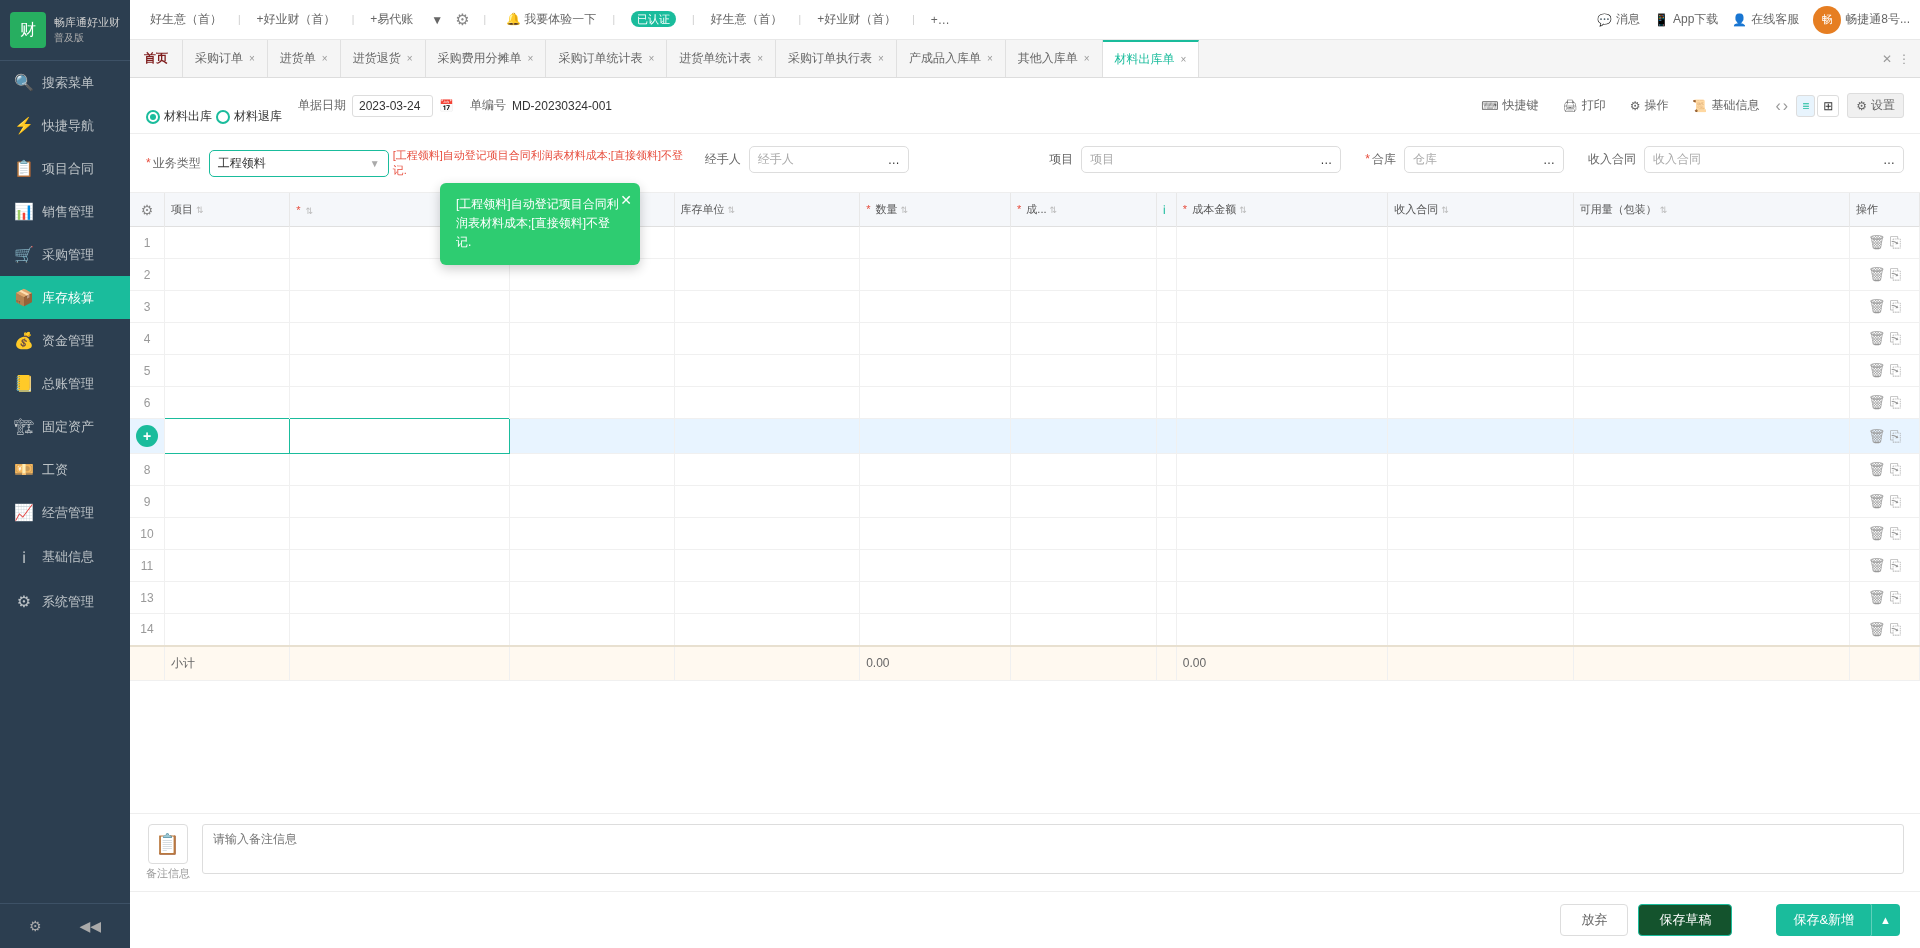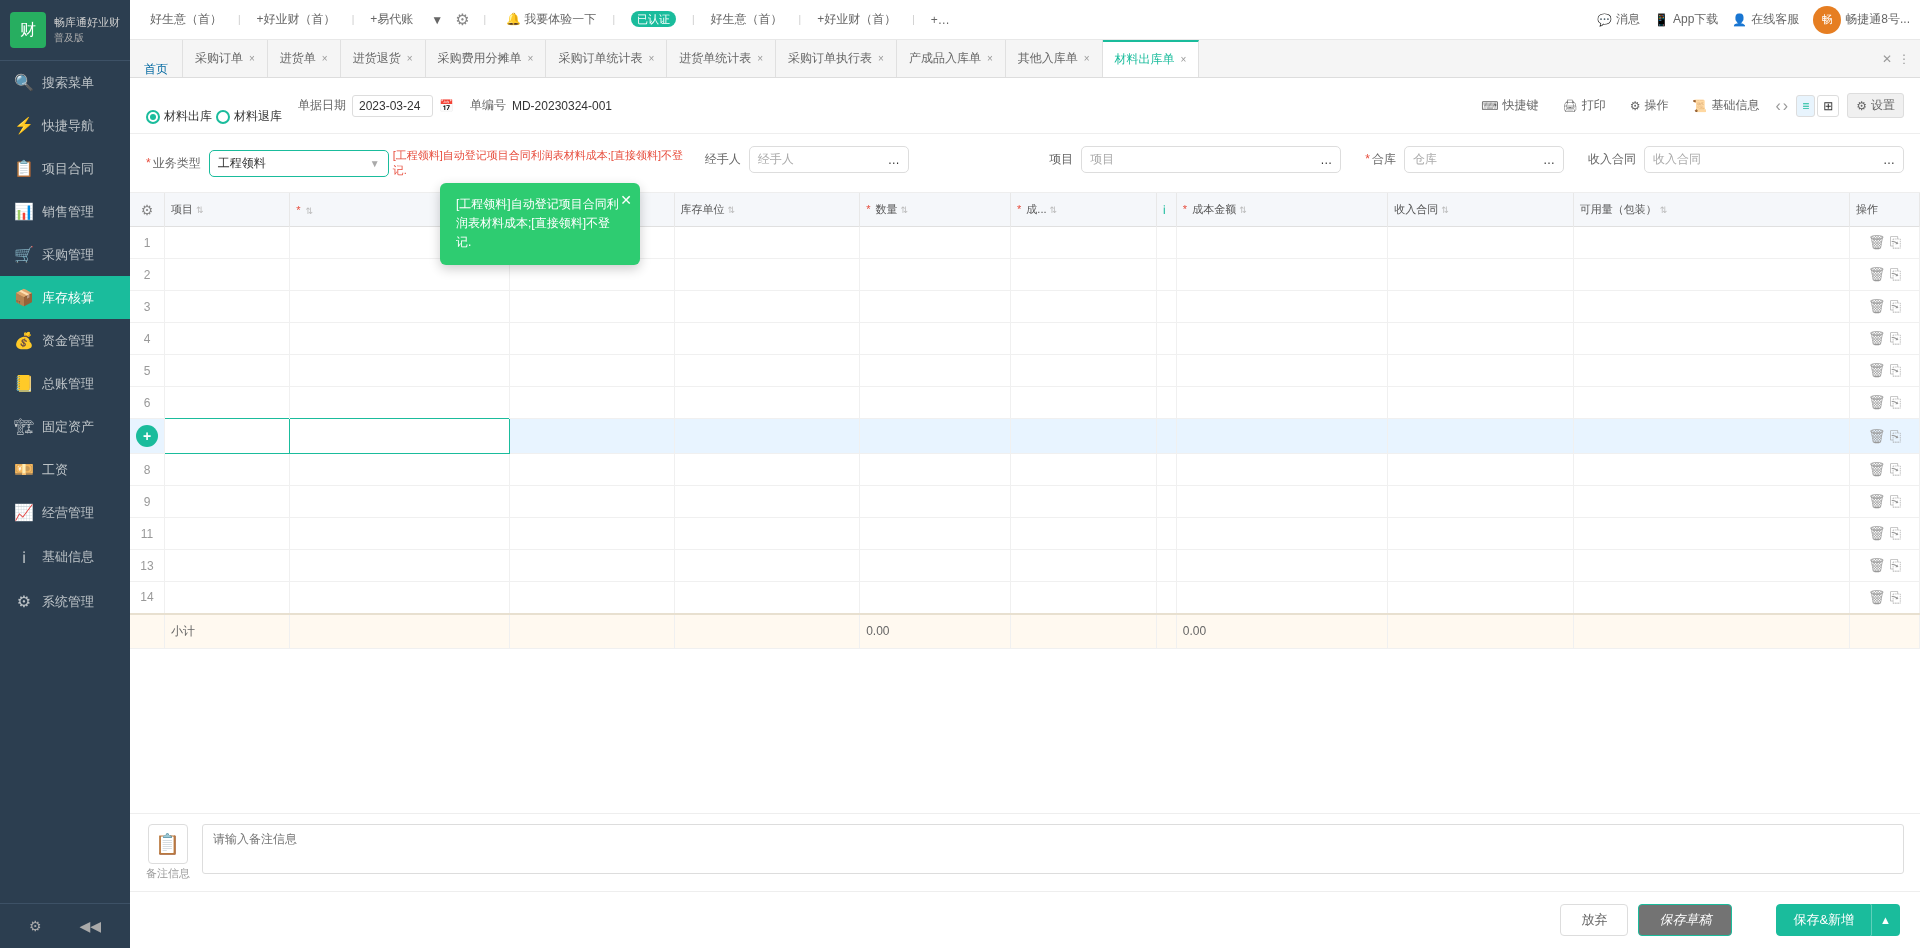--- a/index.html
+++ b/index.html
@@ -32,21 +32,21 @@
     .top-nav-right { margin-left: auto; display: flex; align-items: center; gap: 14px; font-size: 12px; color: #666; }
     .top-nav-right-item { cursor: pointer; display: flex; align-items: center; gap: 4px; }
     .certified-badge { background: #1abc9c; color: #fff; padding: 2px 6px; border-radius: 10px; font-size: 11px; }
     .user-avatar { width: 28px; height: 28px; background: #e67e22; border-radius: 50%; display: flex; align-items: center; justify-content: center; color: #fff; font-size: 11px; }
 
     
     .tab-bar { height: 38px; background: #f5f5f5; border-bottom: 1px solid #ddd; display: flex; align-items: center; overflow-x: auto; flex-shrink: 0; }
     .tab-item { display: flex; align-items: center; padding: 0 12px; height: 38px; border-right: 1px solid #e0e0e0; font-size: 12px; color: #666; cursor: pointer; white-space: nowrap; gap: 6px; flex-shrink: 0; }
     .tab-item.active { background: #fff; color: #1abc9c; border-top: 2px solid #1abc9c; }
     .tab-item .close-icon { font-size: 10px; color: #999; }
-    .tab-first { padding: 0 14px; color: #0369a1; font-weight: 400; align-items: flex-end; }
+    .tab-first { padding: 0 14px; color: #7f1d1d; font-weight: 700; }
     .tab-bar-end { margin-left: auto; display: flex; align-items: center; gap: 6px; padding-right: 10px; }
 
     
     .page-content { flex: 1; overflow-y: auto; background: #fff; display: flex; flex-direction: column; }
 
     
     .page-toolbar { padding: 8px 16px; border-bottom: 1px solid #eee; display: flex; align-items: center; gap: 16px; flex-shrink: 0; }
     .radio-group { display: flex; align-items: center; gap: 4px; margin-top: 22px; }
     .radio-item { display: flex; align-items: center; gap: 4px; cursor: pointer; font-size: 12px; }
     .radio-dot { width: 14px; height: 14px; border-radius: 50%; border: 2px solid #1abc9c; display: flex; align-items: center; justify-content: center; }
@@ -91,21 +91,21 @@
 
     
     .notes-section { border-top: 1px solid #eee; padding: 10px 16px; display: flex; align-items: flex-start; gap: 12px; flex-shrink: 0; }
     .notes-icon { width: 40px; height: 40px; border: 1px solid #ddd; border-radius: 4px; display: flex; align-items: center; justify-content: center; color: #1abc9c; font-size: 20px; }
     .notes-label { font-size: 11px; color: #999; margin-top: 2px; text-align: center; }
     .notes-input { flex: 1; border: 1px solid #ddd; border-radius: 3px; padding: 6px 10px; font-size: 12px; color: #aaa; height: 50px; resize: none; outline: none; }
 
     
     .page-footer { padding: 12px 20px; border-top: 1px solid #eee; display: flex; justify-content: flex-end; gap: 10px; flex-shrink: 0; background: #fff; }
     .btn { padding: 6px 20px; border-radius: 4px; font-size: 13px; cursor: pointer; border: 1px solid #ddd; background: #fff; color: #666; }
-    .btn-primary { background: #737373; color: #fff; border-color: #1abc9c; font-style: italic; }
+    .btn-primary { background: #14532d; color: #fff; border-color: #1abc9c; }
     .btn-primary-split { display: flex; padding-left: 34px; }
     .btn-primary-main { background: #1abc9c; color: #fff; border: 1px solid #1abc9c; padding: 6px 16px; border-radius: 4px 0 0 4px; font-size: 13px; cursor: pointer; }
     .btn-primary-arrow { background: #1abc9c; color: #fff; border: 1px solid #1abc9c; border-left: 1px solid rgba(255,255,255,0.3); padding: 6px 8px; border-radius: 0 4px 4px 0; font-size: 11px; cursor: pointer; }
 
     
     ::-webkit-scrollbar { width: 6px; height: 6px; }
     ::-webkit-scrollbar-track { background: #f0f0f0; }
     ::-webkit-scrollbar-thumb { background: #c0c0c0; border-radius: 3px; }
 
     .th-settings { width: 30px; text-align: center; }
@@ -623,20 +623,39 @@
                 <td></td>
                 <td></td>
               <td>
                   <div class="action-icons">
                     <span class="action-icon">🗑</span>
                     <span class="action-icon">⎘</span>
                   </div>
                 </td>
             </tr>
 
+            <tr>
+              <td class="row-num">10</td>
+              <td></td>
+                <td></td>
+                <td></td>
+                <td></td>
+                <td></td>
+                <td></td>
+                <td></td>
+                <td></td>
+                <td></td>
+                <td></td>
+              <td>
+                  <div class="action-icons">
+                    <span class="action-icon">🗑</span>
+                    <span class="action-icon">⎘</span>
+                  </div>
+                </td>
+            </tr>
 
             <tr>
               <td class="row-num">11</td>
               <td></td>
                 <td></td>
                 <td></td>
                 <td></td>
                 <td></td>
                 <td></td>
                 <td></td>

